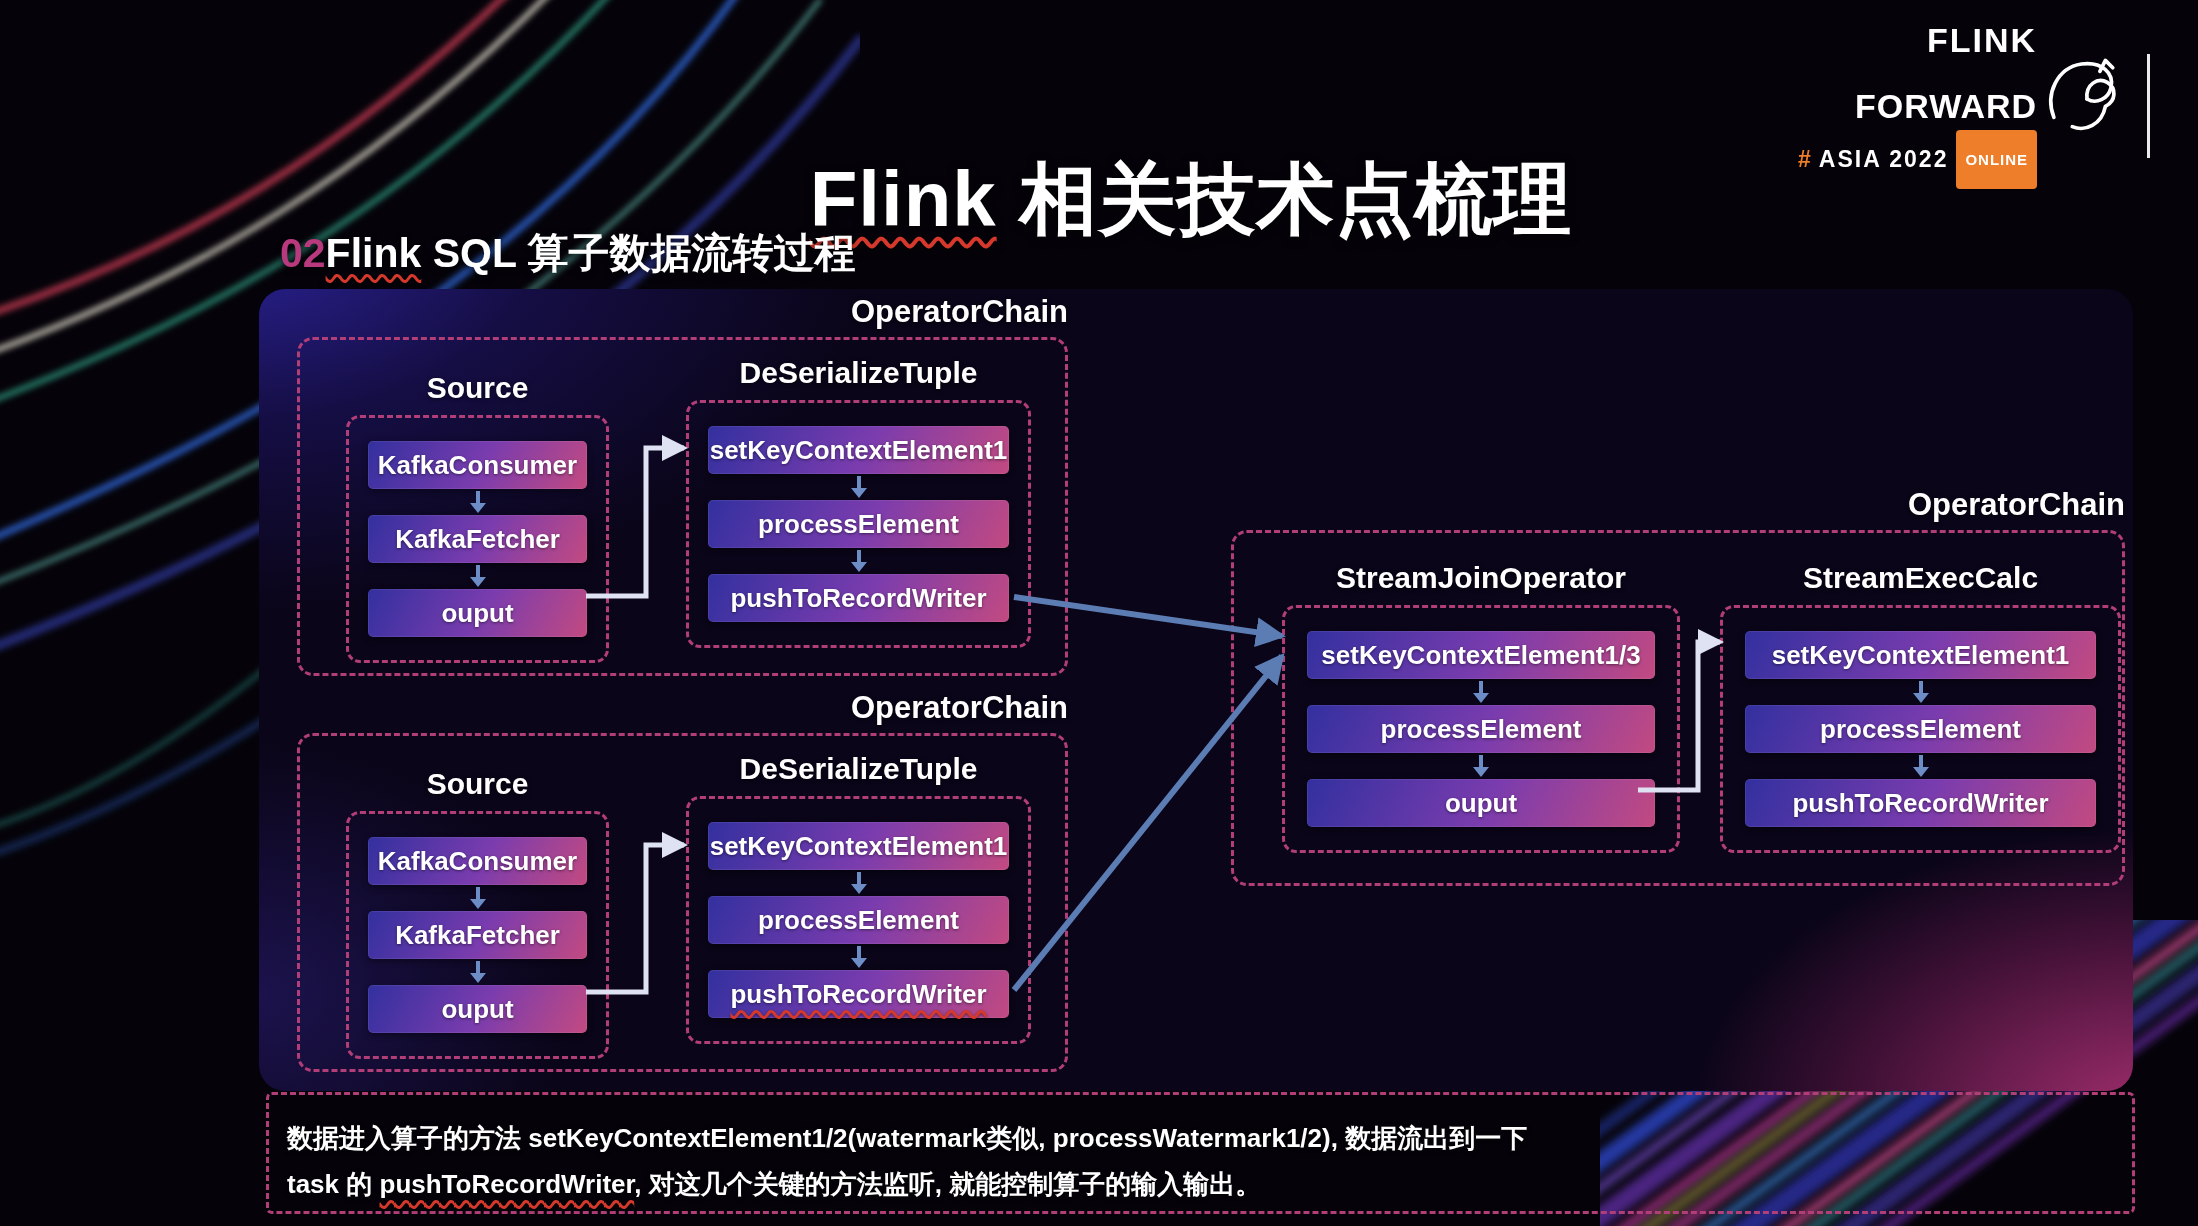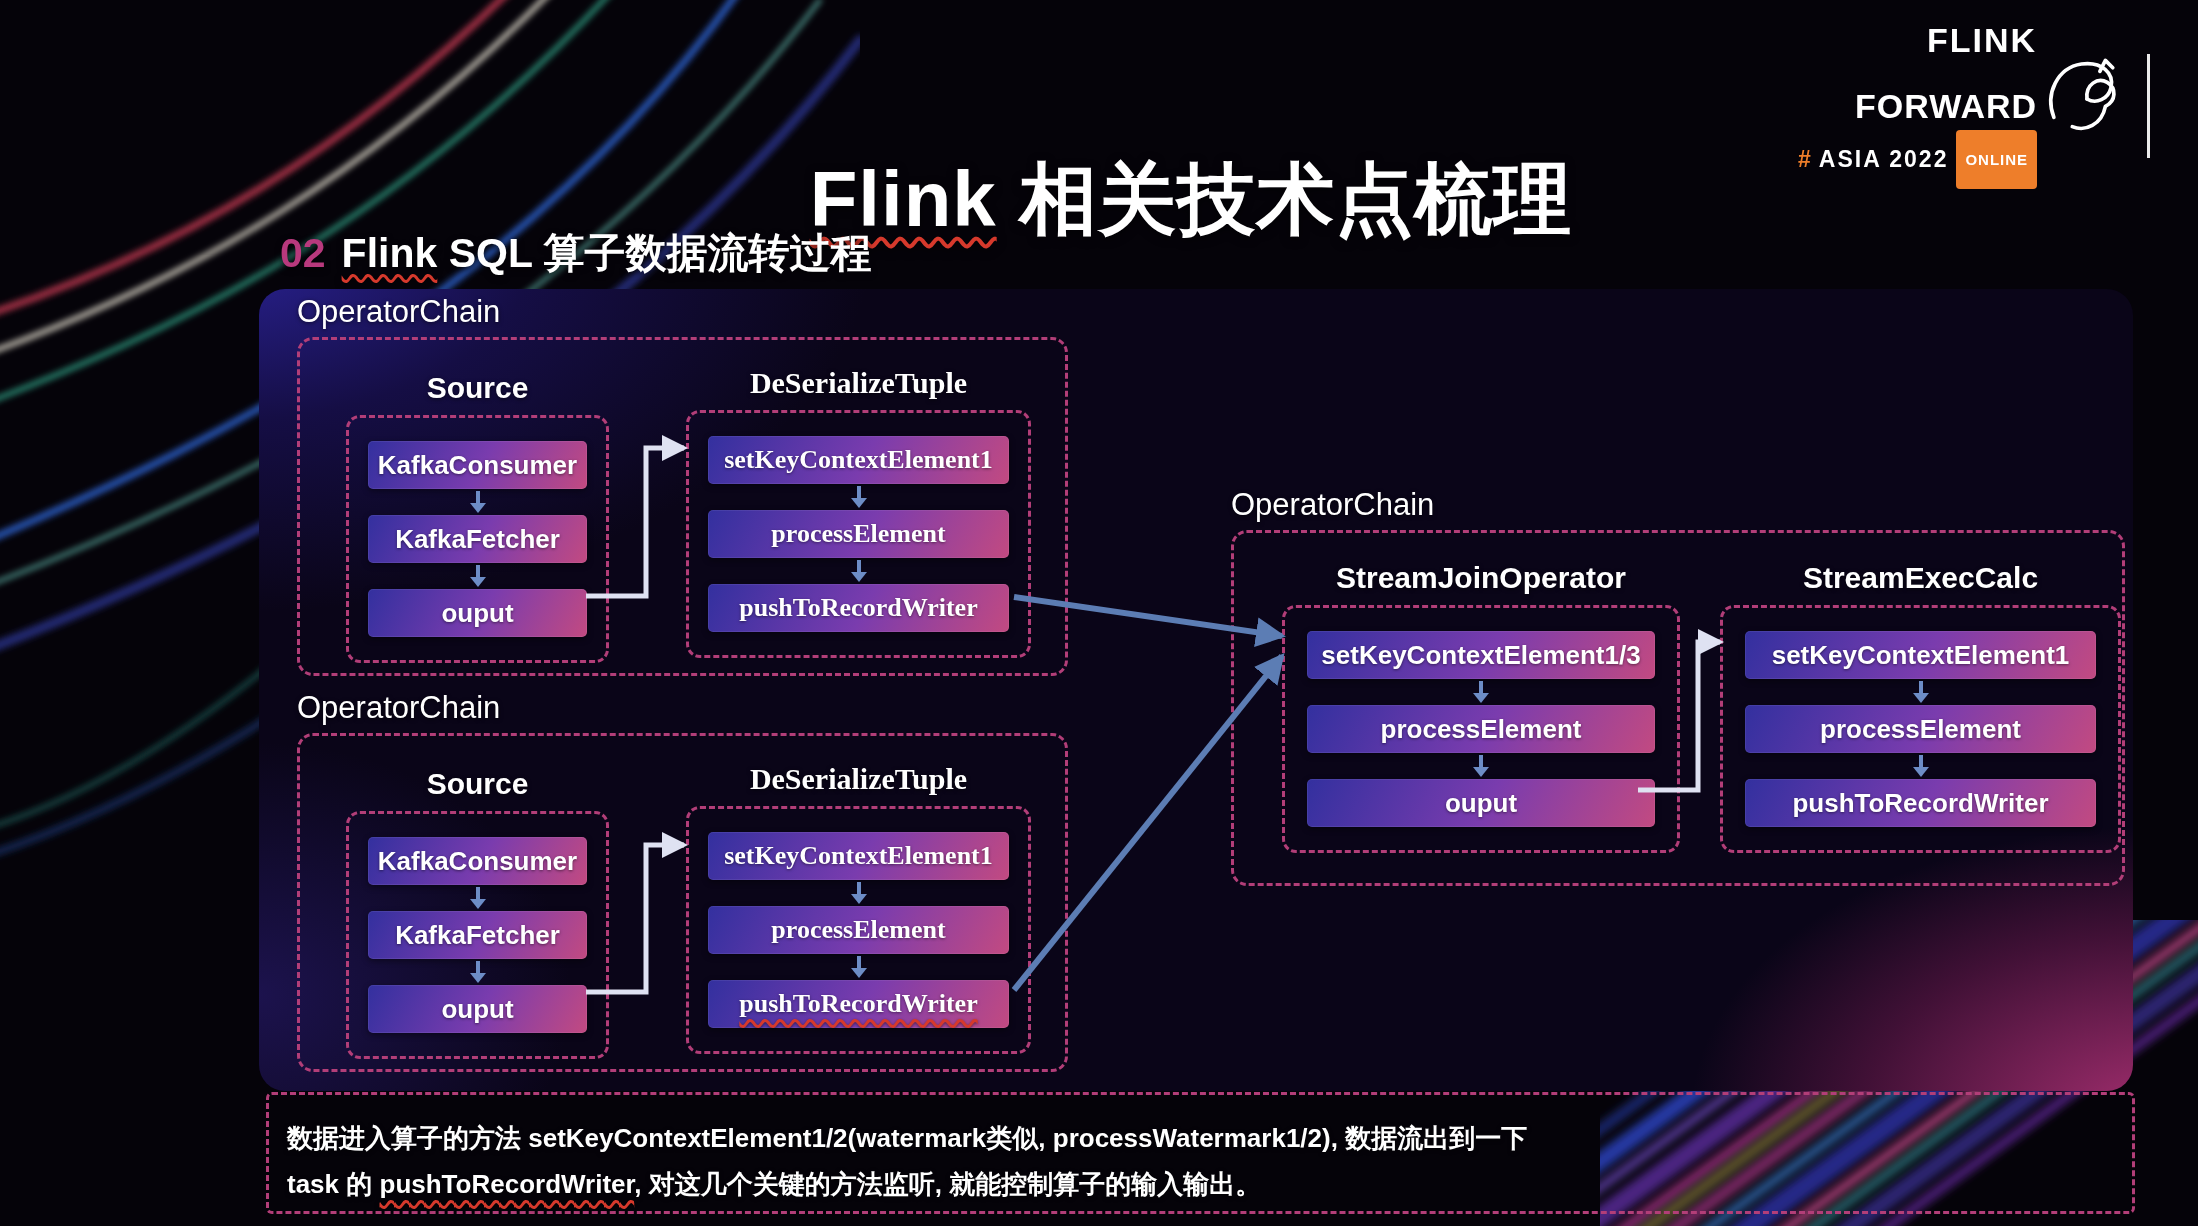--- a/index.html
+++ b/index.html
@@ -24,47 +24,47 @@
   .squirrel{margin-left:4px;margin-top:-14px;}
   .logo-divider{width:3px;height:104px;background:#fff;opacity:.92;margin:0 16px 0 14px;}
   .logo-tagline{font-size:37px;font-weight:700;line-height:48px;letter-spacing:4px;}
 
   
   .main-title{position:absolute;left:0;top:96px;width:100%;text-align:center;z-index:4;
               font-size:78px;font-weight:800;letter-spacing:1px;transform:translateX(92px);
               text-shadow:0 2px 10px rgba(0,0,0,.65);white-space:nowrap;}
   .section-header{position:absolute;left:280px;top:226px;z-index:4;font-size:41px;font-weight:800;
                   text-shadow:0 2px 6px rgba(0,0,0,.6);white-space:nowrap;}
-  .sec-num{color:#b8397d;margin-right:16px;}
+  .sec-num{color:#b8397d;}
   .wavy{text-decoration:underline;text-decoration-style:wavy;text-decoration-color:#d6392c;
         text-decoration-thickness:3px;text-underline-offset:7px;}
   .wavy-lg{text-decoration:underline;text-decoration-style:wavy;text-decoration-color:#d6392c;
            text-decoration-thickness:4px;text-underline-offset:11px;}
 
   
   .panel{position:absolute;left:259px;top:289px;width:1874px;height:802px;z-index:1;
          border-radius:26px;
          background:
            radial-gradient(1050px 600px at -2% -6%, rgba(45,37,160,.95) 0%, rgba(30,21,105,.55) 30%, rgba(10,6,28,0) 62%),
            radial-gradient(640px 400px at 101% 103%, rgba(170,48,115,.95) 0%, rgba(120,28,84,.5) 45%, rgba(10,6,28,0) 72%),
            radial-gradient(520px 420px at 0% 88%, rgba(46,32,130,.5) 0%, rgba(10,6,28,0) 60%),
            #0a0518;}
 
   
   .chain{position:absolute;z-index:2;}
   .chain-a{left:297px;top:291px;width:771px;height:385px;}
   .chain-b{left:297px;top:687px;width:771px;height:385px;}
   .chain-c{left:1231px;top:484px;width:894px;height:402px;}
-  .chain-title{height:46px;line-height:42px;text-align:left;font-size:31px;font-weight:400;
+  .chain-title{height:46px;line-height:42px;text-align:right;font-size:31px;font-weight:700;
                text-shadow:0 1px 4px rgba(0,0,0,.6);}
   .chain-body{position:absolute;left:0;right:0;top:46px;bottom:0;
               border:3px dashed #b23e78;border-radius:16px;}
   .group{position:absolute;}
   .chain-a .g1,.chain-b .g1{left:46px;top:13px;width:263px;margin-top:15px;}
-  .chain-a .g2,.chain-b .g2{left:386px;top:23px;width:345px;font-family:Liberation Serif, serif;}
+  .chain-a .g2,.chain-b .g2{left:386px;top:13px;width:345px;}
   .chain-c .g1{left:48px;top:25px;width:398px;}
   .chain-c .g2{left:486px;top:25px;width:401px;}
   .group-title{height:47px;line-height:40px;text-align:center;font-size:30px;font-weight:700;
                text-shadow:0 1px 4px rgba(0,0,0,.6);}
   .group-box{height:248px;box-sizing:border-box;border:3px dashed #b23e78;border-radius:14px;
              display:flex;flex-direction:column;padding:23px 19px 0 19px;}
   .chain-c .group-box{padding:23px 22px 0 22px;}
   .nbox{height:48px;flex:none;border-radius:5px;display:flex;align-items:center;justify-content:center;
         font-size:26px;font-weight:700;color:#fff;white-space:nowrap;
         background:linear-gradient(118deg,#33309f 0%,#7a3cae 52%,#c24a81 100%);

